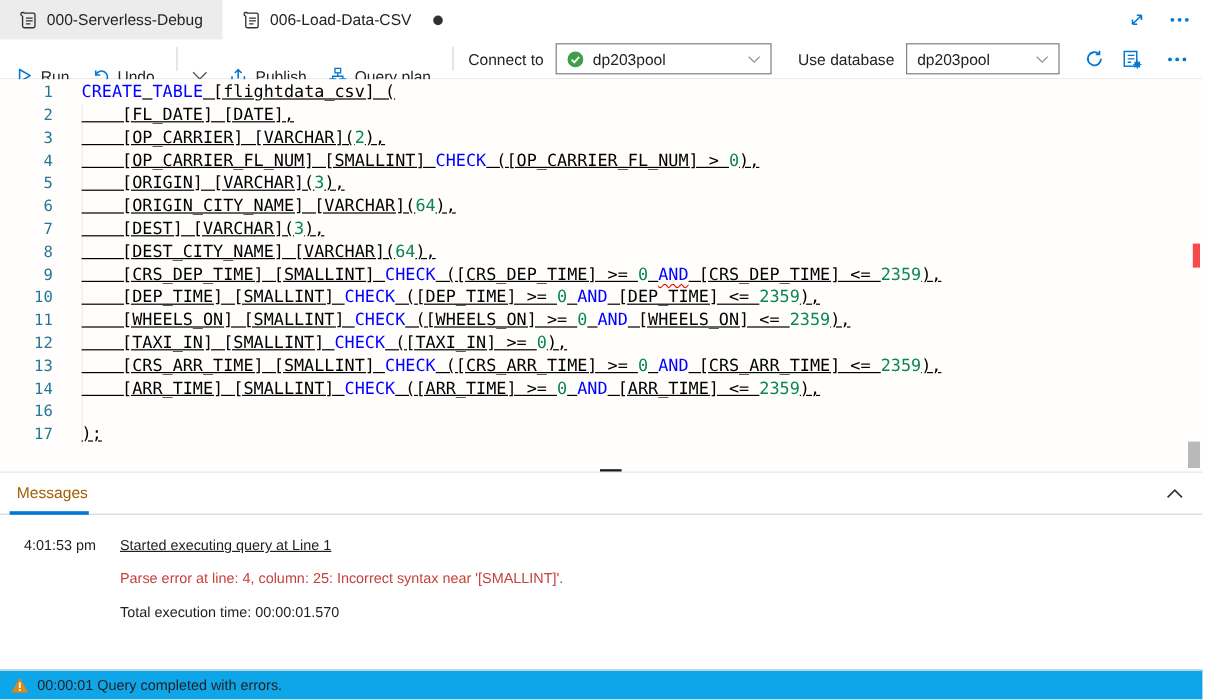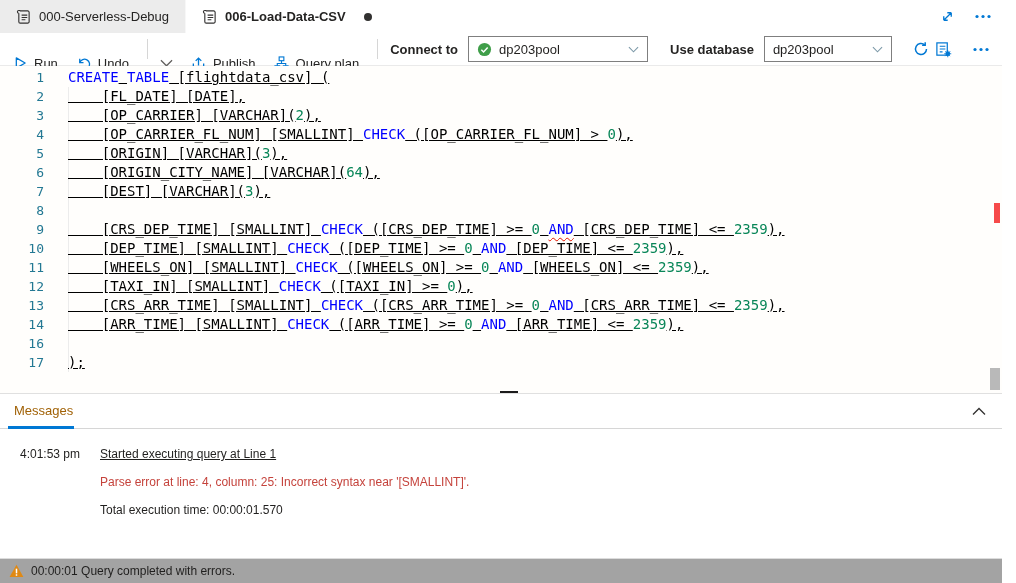--- a/index.html
+++ b/index.html
@@ -4,31 +4,31 @@
 <style>
   * { margin:0; padding:0; box-sizing:border-box; }
   html,body { width:1016px; height:583px; background:#fff; overflow:hidden;
     font-family:"Liberation Sans", sans-serif; }
   .app { position:relative; width:1002px; height:583px; background:#fff; }
 
   
   .tabbar { position:absolute; top:0; left:0; right:0; height:33px; display:flex; background:#fff; }
   .tab { display:flex; align-items:center; gap:8px; padding:0 16px; font-size:13px; color:#252423; cursor:pointer; }
   .tab.inactive { background:#ececec; border-right:1px solid #f7f7f7; }
-  .tab.active { background:#fff; font-weight:bold; }
+  .tab.active { background:#fff; font-weight:normal; }
   .dirty-dot { width:8px; height:8px; border-radius:50%; background:#323130; margin-left:10px; }
   .tabbar-actions { position:absolute; right:8px; top:0; height:33px; display:flex; align-items:center; gap:14px; }
   .icon-btn { display:flex; align-items:center; justify-content:center; width:22px; height:22px; cursor:pointer; }
 
   
   .toolbar { position:absolute; top:33px; left:0; right:0; height:33px; display:flex; align-items:center;
     background:#fff; border-bottom:1px solid #eaeaea; padding-left:14px; font-size:13px; color:#252423; }
   .tb-item { display:flex; align-items:center; gap:7px; margin-right:18px; cursor:pointer; white-space:nowrap;margin-top:28px; }
   .tb-sep { width:1px; height:20px; background:#d6d6d6; margin:0 12px 0 0; }
-  .tb-label-strong { font-weight:bold; margin-right:10px; white-space:nowrap; }
+  .tb-label-strong { font-weight:normal; margin-right:10px; white-space:nowrap; }
   .dropdown { display:flex; align-items:center; height:26px; border:1px solid #7f7f7f; background:#fff;
     padding:0 8px; gap:7px; font-size:13px; color:#201f1e; cursor:pointer; }
   .dropdown .chev { margin-left:auto; color:#7c99a8; font-size:11px; }
   .dd-connect { width:180px; margin-right:22px; }
   .dd-db { width:128px; margin-right:18px; }
   .toolbar-right { position:absolute; right:10px; display:flex; align-items:center; gap:16px; }
 
   
   .editor { position:absolute; top:66px; left:0; right:0; height:328px; background:#fffefc;
     font-family:"DejaVu Sans Mono", monospace; font-size:14px; line-height:19px;
@@ -52,21 +52,21 @@
   .msg-title { position:absolute; left:14px; top:9px; font-size:13px; color:#a16207; cursor:pointer; }
   .msg-title-underline { position:absolute; left:8px; bottom:-1px; width:66px; height:3px; background:#0078d4; }
   .msg-collapse { position:absolute; right:12px; top:6px; }
   .msg-rows { padding-top:18px; }
   .msg-row { display:flex; font-size:12px; color:#201f1e; height:28px; align-items:flex-start; }
   .msg-time { width:80px; flex:0 0 80px; margin-left:20px; }
   .msg-text.link { text-decoration:underline; cursor:pointer; }
   .msg-text.error { color:#c5433c; }
 
   
-  .statusbar { position:absolute; bottom:0; left:0; right:0; height:25px; background:#a3a3a3;
+  .statusbar { position:absolute; bottom:0; left:0; right:0; height:25px; background:#0ea5e9;
     border-top:1px solid #dcdcdc; display:flex; align-items:center; padding-left:9px; gap:7px;
     font-size:12px; color:#201f1e; }
 
   svg { display:block; }
 </style>
 </head>
 <body>
 
 <div class="app">
 
@@ -205,21 +205,21 @@
   <div class="editor">
     <div class="indent-guide"></div>
     <div class="code-lines">
         <div class="code-row"><span class="gutter">1</span><span class="code"><span class="seg-k">CREATE</span><span class="seg-p"> </span><span class="seg-k">TABLE</span><span class="seg-p"> [flightdata_csv] (</span></span></div>
         <div class="code-row"><span class="gutter">2</span><span class="code"><span class="seg-p">    [FL_DATE] [DATE],</span></span></div>
         <div class="code-row"><span class="gutter">3</span><span class="code"><span class="seg-p">    [OP_CARRIER] [VARCHAR](</span><span class="seg-n">2</span><span class="seg-p">),</span></span></div>
         <div class="code-row"><span class="gutter">4</span><span class="code"><span class="seg-p">    [OP_CARRIER_FL_NUM] [SMALLINT] </span><span class="seg-k">CHECK</span><span class="seg-p"> ([OP_CARRIER_FL_NUM] &gt; </span><span class="seg-n">0</span><span class="seg-p">),</span></span></div>
         <div class="code-row"><span class="gutter">5</span><span class="code"><span class="seg-p">    [ORIGIN] [VARCHAR](</span><span class="seg-n">3</span><span class="seg-p">),</span></span></div>
         <div class="code-row"><span class="gutter">6</span><span class="code"><span class="seg-p">    [ORIGIN_CITY_NAME] [VARCHAR](</span><span class="seg-n">64</span><span class="seg-p">),</span></span></div>
         <div class="code-row"><span class="gutter">7</span><span class="code"><span class="seg-p">    [DEST] [VARCHAR](</span><span class="seg-n">3</span><span class="seg-p">),</span></span></div>
-        <div class="code-row"><span class="gutter">8</span></div>
+        <div class="code-row"><span class="gutter">8</span><span class="code"><span class="seg-p">    [DEST_CITY_NAME] [VARCHAR](</span><span class="seg-n">64</span><span class="seg-p">),</span></span></div>
         <div class="code-row"><span class="gutter">9</span><span class="code"><span class="seg-p">    [CRS_DEP_TIME] [SMALLINT] </span><span class="seg-k">CHECK</span><span class="seg-p"> ([CRS_DEP_TIME] &gt;= </span><span class="seg-n">0</span><span class="seg-p"> </span><span class="seg-ke">AND</span><span class="seg-p"> [CRS_DEP_TIME] &lt;= </span><span class="seg-n">2359</span><span class="seg-p">),</span></span></div>
         <div class="code-row"><span class="gutter">10</span><span class="code"><span class="seg-p">    [DEP_TIME] [SMALLINT] </span><span class="seg-k">CHECK</span><span class="seg-p"> ([DEP_TIME] &gt;= </span><span class="seg-n">0</span><span class="seg-p"> </span><span class="seg-k">AND</span><span class="seg-p"> [DEP_TIME] &lt;= </span><span class="seg-n">2359</span><span class="seg-p">),</span></span></div>
         <div class="code-row"><span class="gutter">11</span><span class="code"><span class="seg-p">    [WHEELS_ON] [SMALLINT] </span><span class="seg-k">CHECK</span><span class="seg-p"> ([WHEELS_ON] &gt;= </span><span class="seg-n">0</span><span class="seg-p"> </span><span class="seg-k">AND</span><span class="seg-p"> [WHEELS_ON] &lt;= </span><span class="seg-n">2359</span><span class="seg-p">),</span></span></div>
         <div class="code-row"><span class="gutter">12</span><span class="code"><span class="seg-p">    [TAXI_IN] [SMALLINT] </span><span class="seg-k">CHECK</span><span class="seg-p"> ([TAXI_IN] &gt;= </span><span class="seg-n">0</span><span class="seg-p">),</span></span></div>
         <div class="code-row"><span class="gutter">13</span><span class="code"><span class="seg-p">    [CRS_ARR_TIME] [SMALLINT] </span><span class="seg-k">CHECK</span><span class="seg-p"> ([CRS_ARR_TIME] &gt;= </span><span class="seg-n">0</span><span class="seg-p"> </span><span class="seg-k">AND</span><span class="seg-p"> [CRS_ARR_TIME] &lt;= </span><span class="seg-n">2359</span><span class="seg-p">),</span></span></div>
         <div class="code-row"><span class="gutter">14</span><span class="code"><span class="seg-p">    [ARR_TIME] [SMALLINT] </span><span class="seg-k">CHECK</span><span class="seg-p"> ([ARR_TIME] &gt;= </span><span class="seg-n">0</span><span class="seg-p"> </span><span class="seg-k">AND</span><span class="seg-p"> [ARR_TIME] &lt;= </span><span class="seg-n">2359</span><span class="seg-p">),</span></span></div>
         <div class="code-row"><span class="gutter">16</span></div>
         <div class="code-row"><span class="gutter">17</span><span class="code"><span class="seg-p">);</span></span></div>
       </div>
     <div class="err-marker"></div>

